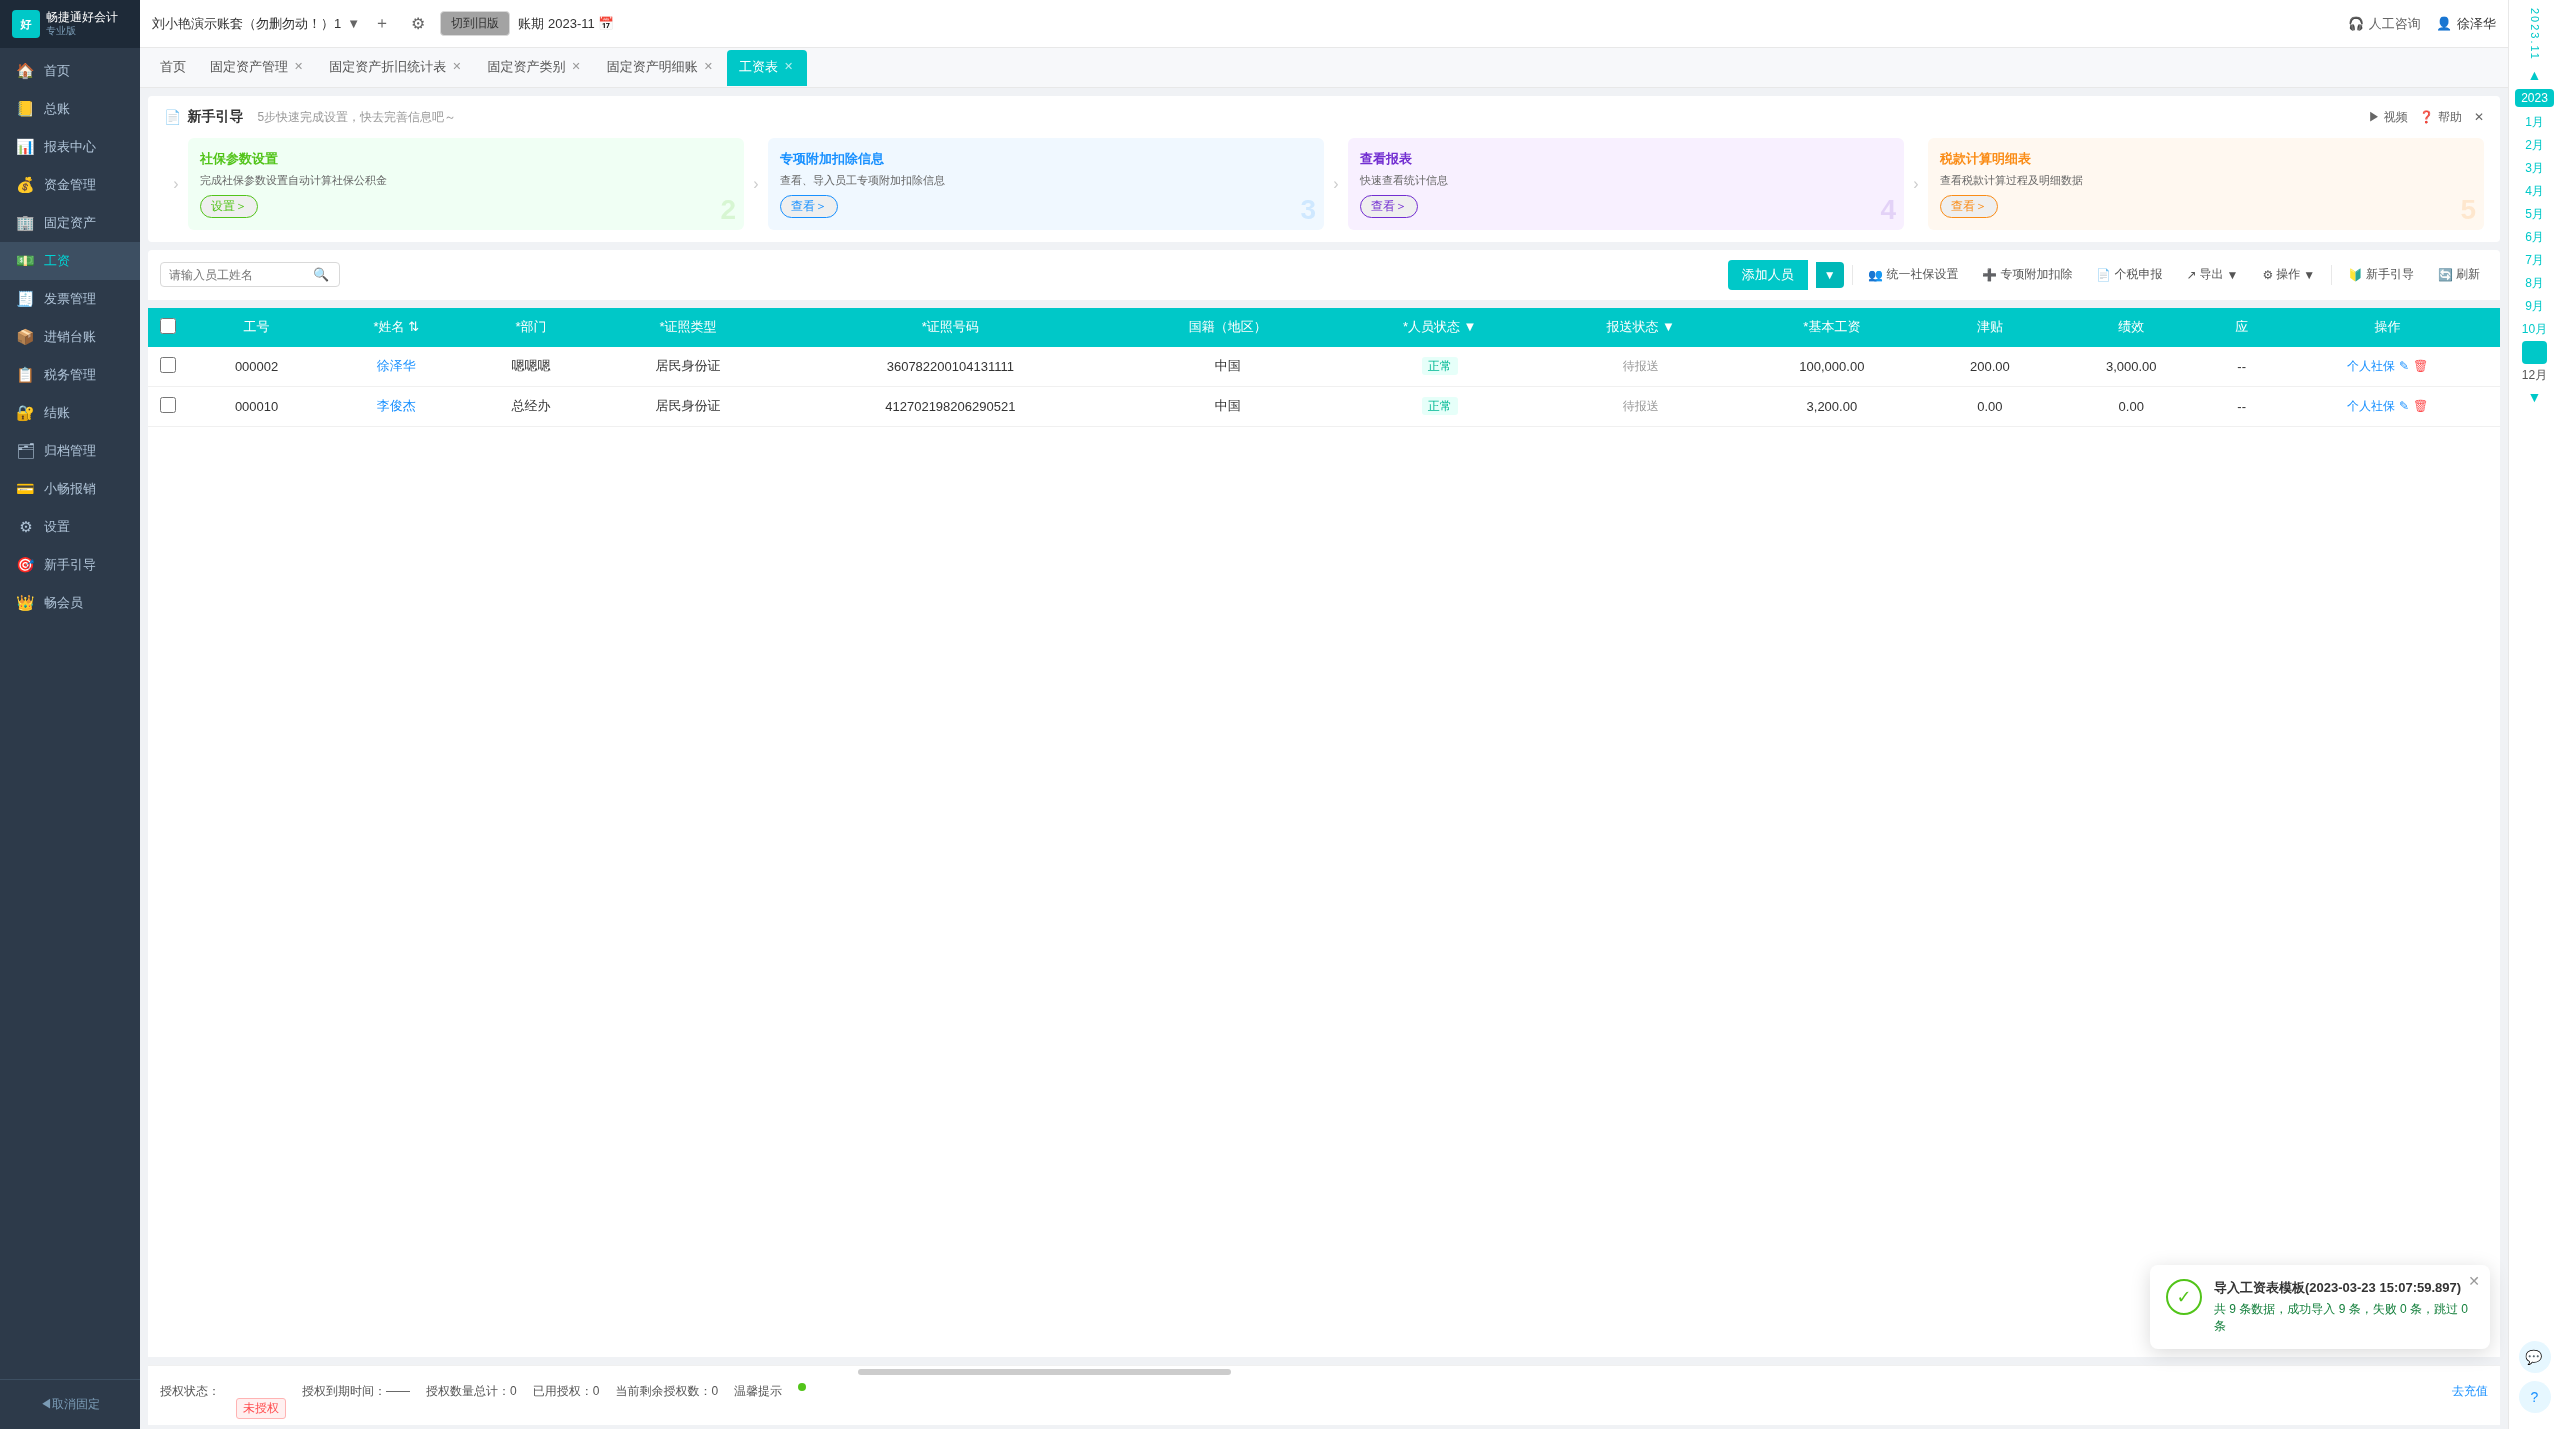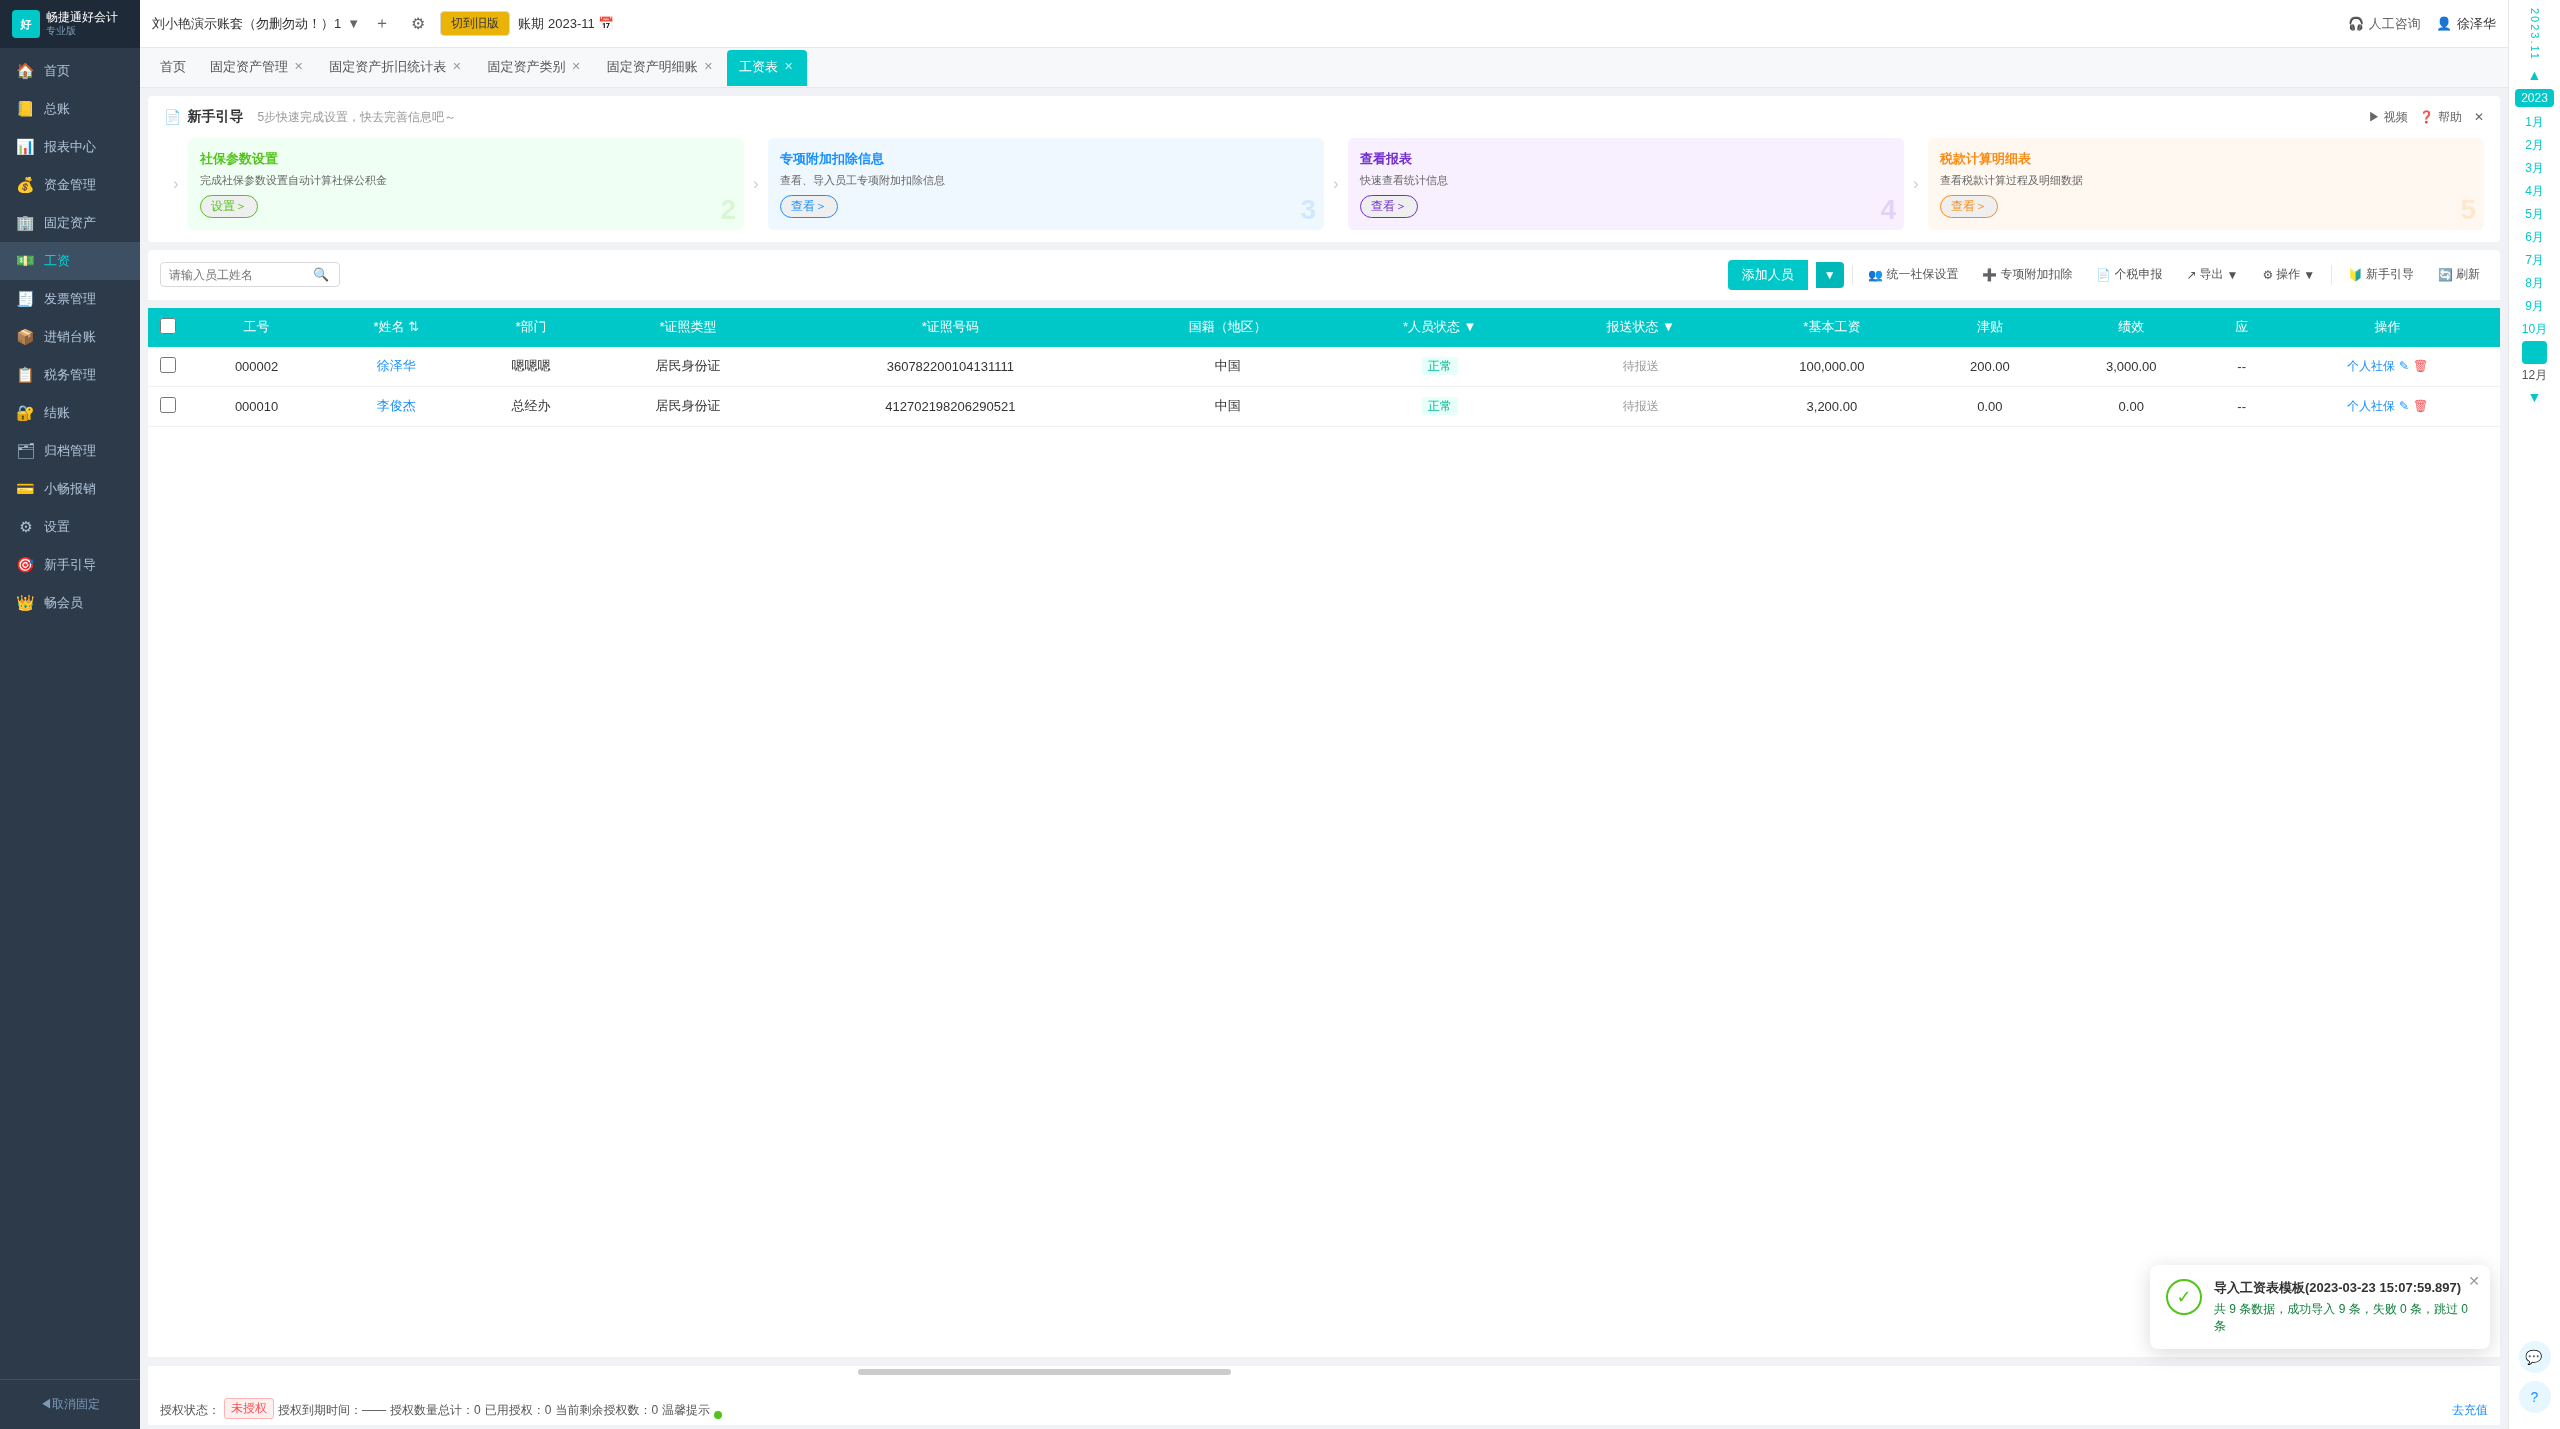--- a/index.html
+++ b/index.html
@@ -81,21 +81,21 @@
     .topbar-dropdown { color: #666; cursor: pointer; }
     .topbar-icon-btn {
       width: 28px; height: 28px;
       border: none; background: none;
       cursor: pointer;
       display: flex; align-items: center; justify-content: center;
       color: #666;
       font-size: 16px;
     }
     .topbar-switch-btn {
-      background: #eab308;
+      background: #a3a3a3;
       border: 1px solid #d9d9d9;
       border-radius: 4px;
       padding: 3px 10px;
       font-size: 12px;
       color: #333;
       cursor: pointer;
     }
     .topbar-period {
       display: flex; align-items: center; gap: 4px;
       font-size: 13px; color: #333; text-align: center;
@@ -343,22 +343,22 @@
       padding: 0 4px;
       font-size: 13px;
     }
 
     
     .status-bar {
       background: white;
       margin: 0 8px 4px;
       padding: 6px 12px;
       display: flex;
-      align-items: flex-end;
-      gap: 4px;
+      align-items: flex-start;
+      gap: 16px;
       font-size: 12px;
       color: #555;
       flex-shrink: 0;
     }
     .status-unauthorized {
       background: #fff0f0;
       border: 1px solid #ffb3b3;
       border-radius: 3px;
       padding: 1px 6px;
       color: #ff4d4f;

